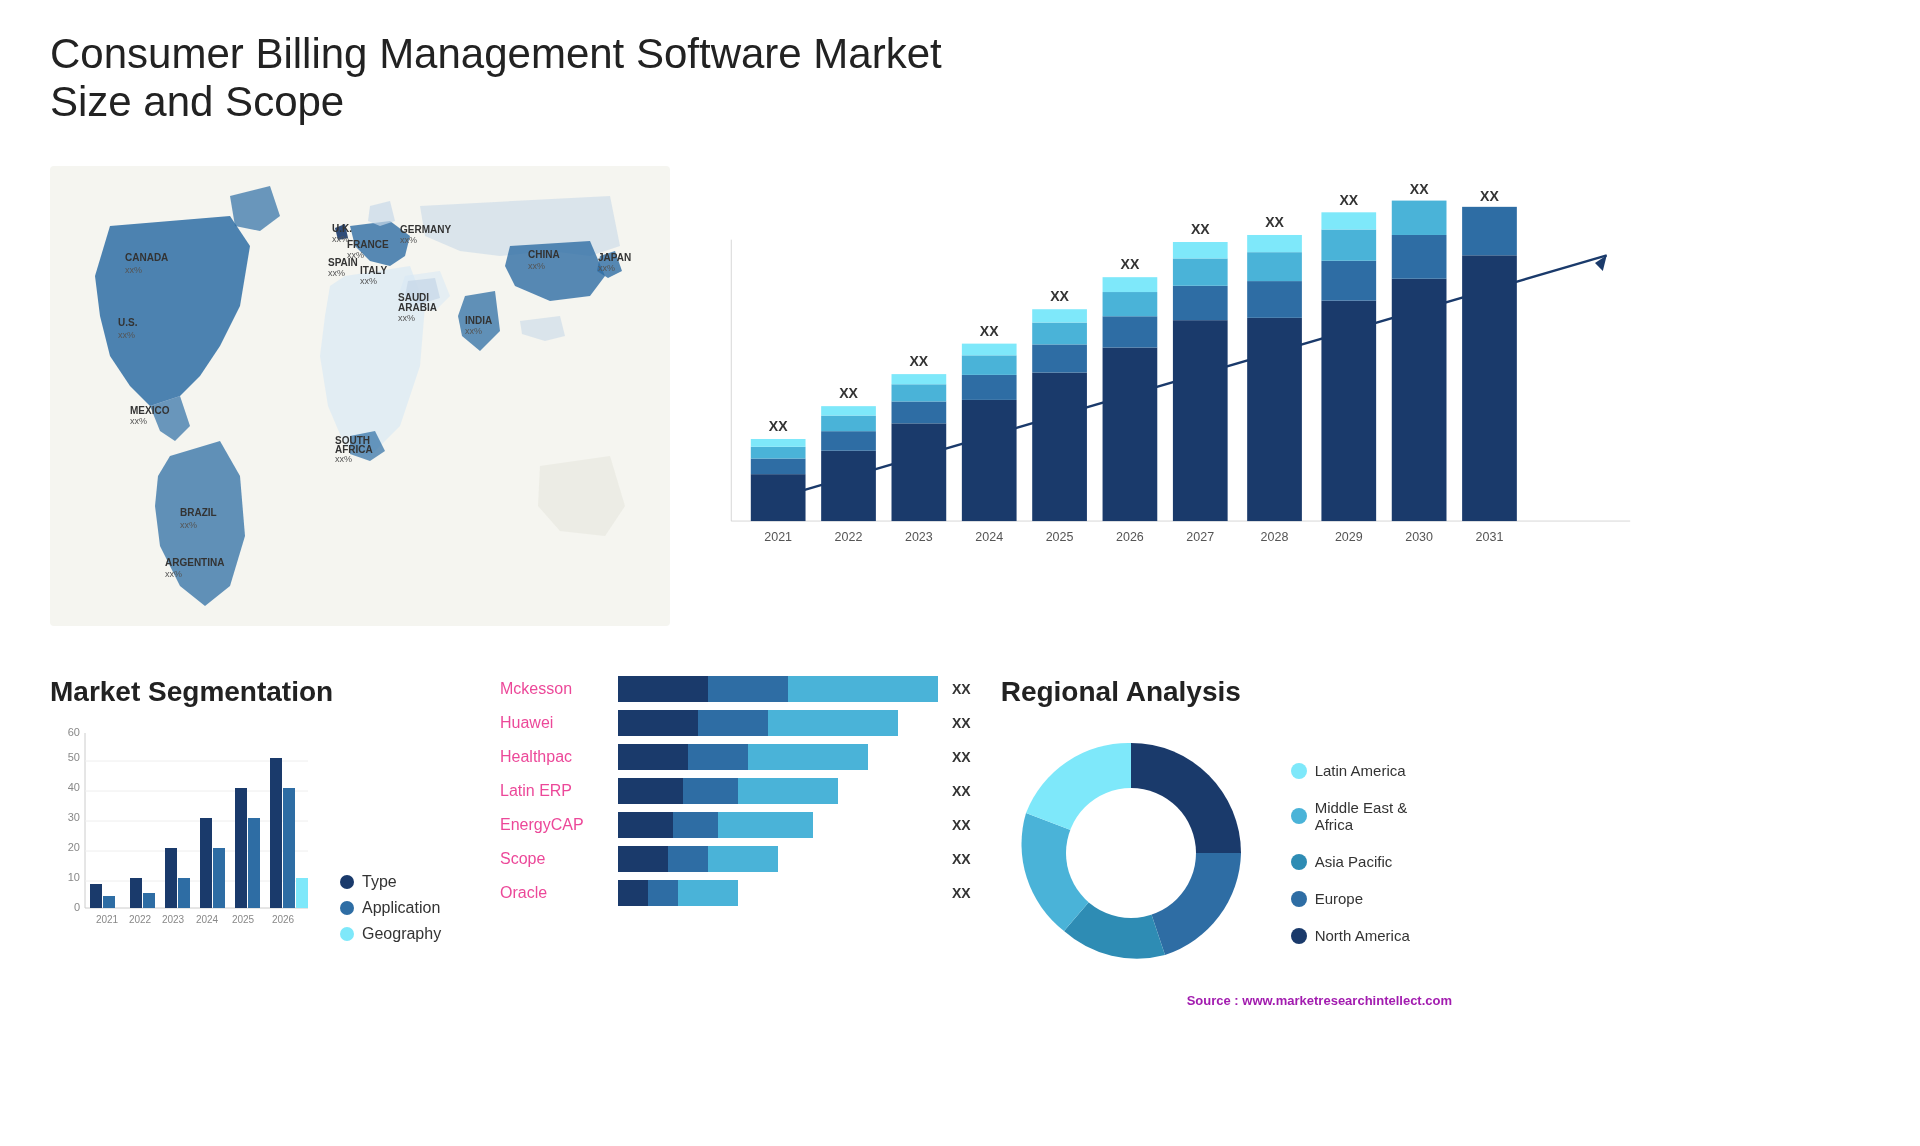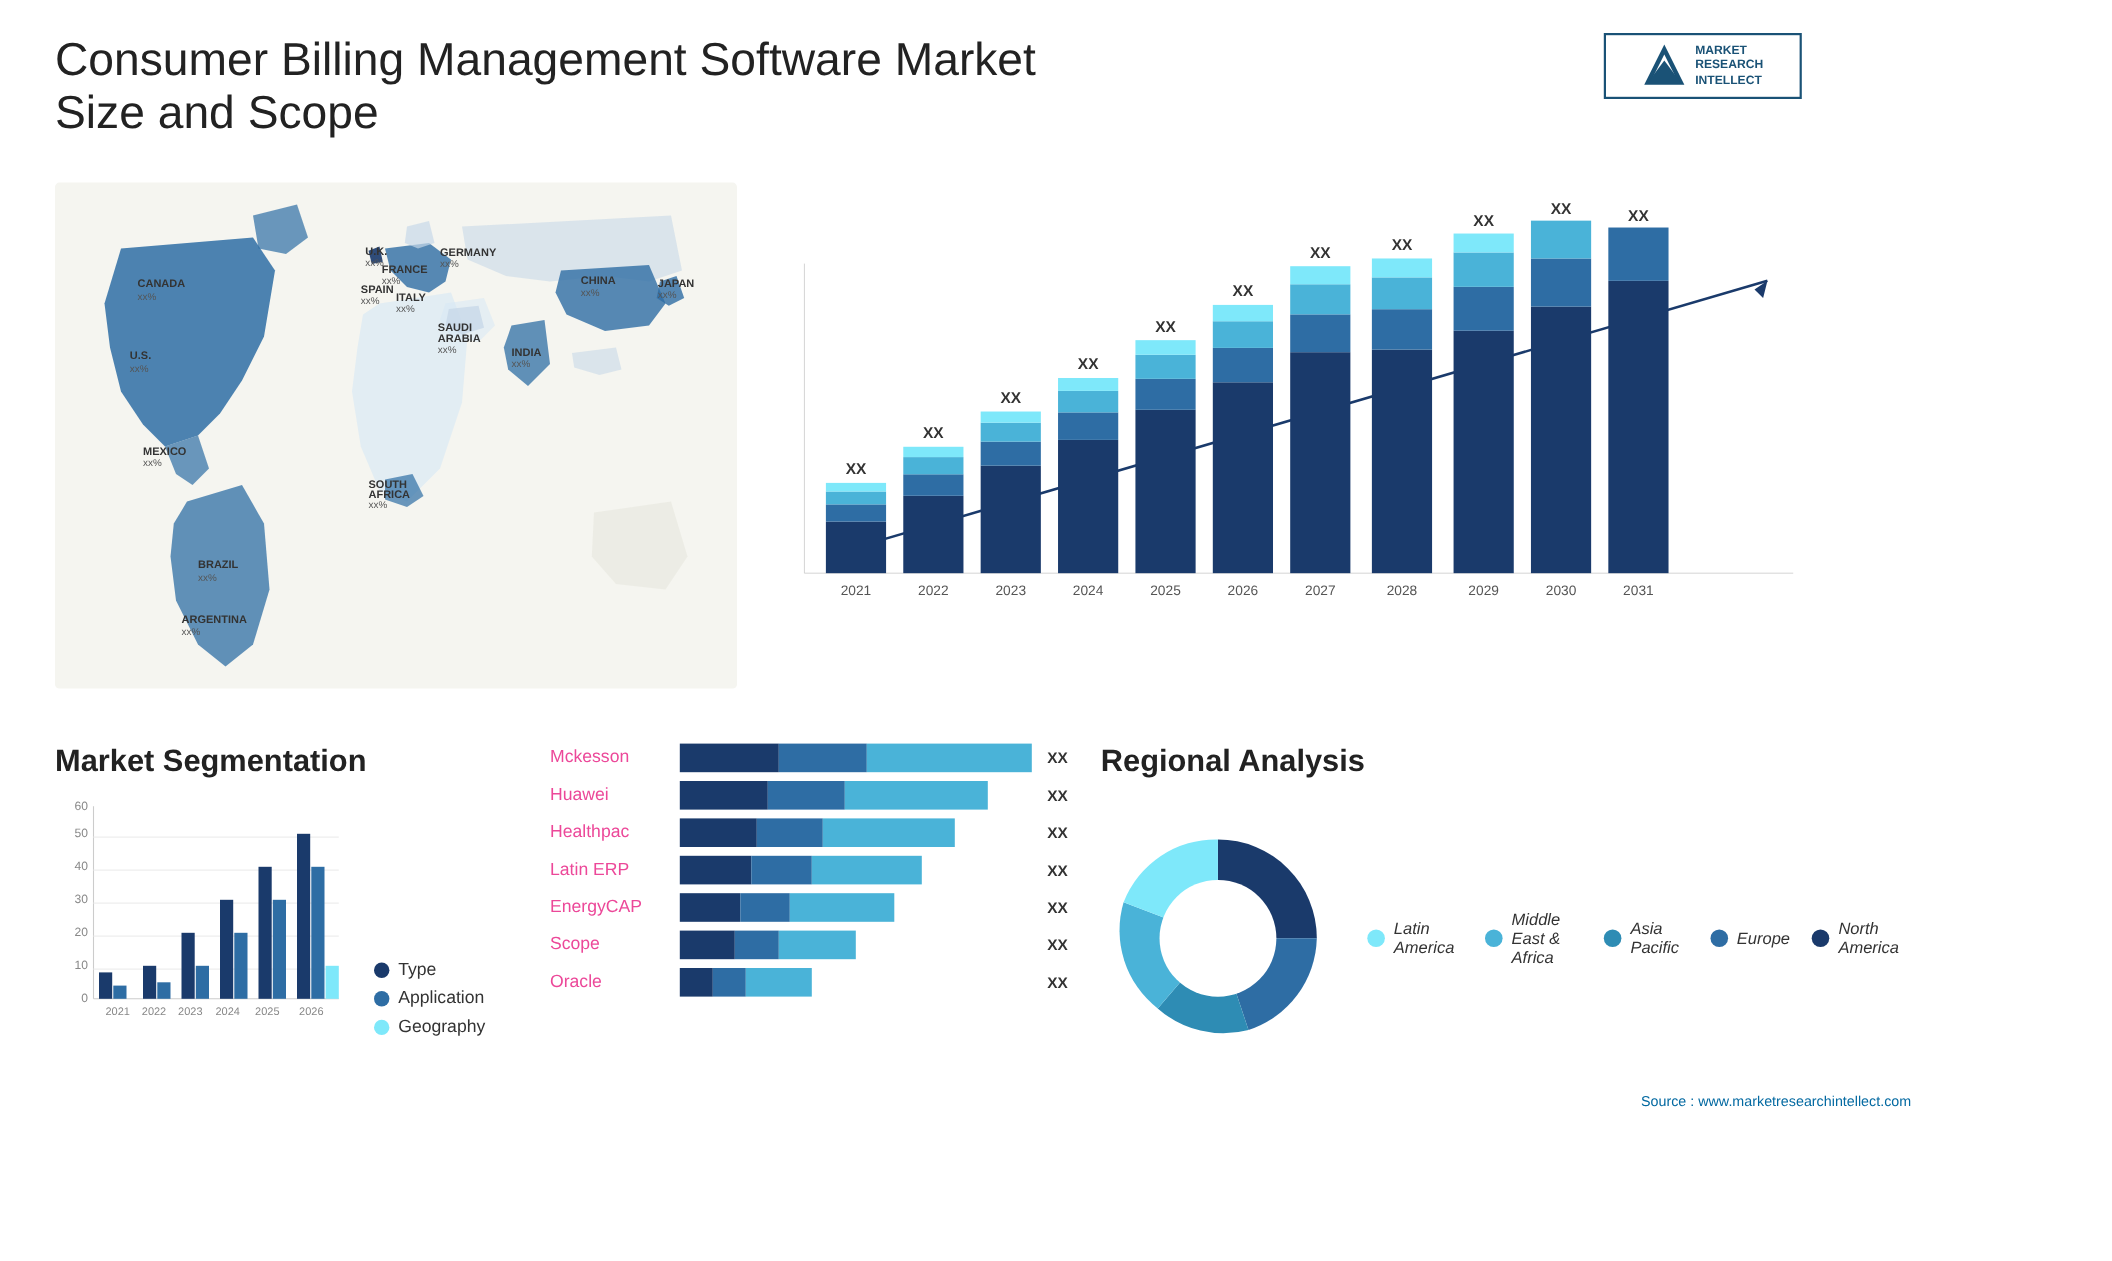--- a/index.html
+++ b/index.html
@@ -163,65 +163,52 @@
     }
 
     
     .regional-container {
       display: flex;
       align-items: center;
       gap: 30px;
     }
     .regional-legend {
       display: flex;
-      flex-direction: row;
+      flex-direction: column;
       gap: 20px;
-      font-style: italic;
     }
     .regional-legend-item {
       display: flex;
       align-items: center;
       gap: 8px;
       font-size: 15px;
       color: #333;
     }
     .regional-dot {
       width: 16px;
       height: 16px;
       border-radius: 50%;
       flex-shrink: 0;
     }
 
     .source-text {
       font-size: 13px;
-      color: #0369a1;
-      text-align: right;
+      color: #a21caf;
+      text-align: center;
       margin-top: 10px;
+      font-weight: bold;
     }
   </style>
 </head>
 <body>
 
 <div class="page">
 
   <div class="header">
     <h1 class="title">Consumer Billing Management Software Market Size and Scope</h1>
-    <div class="logo-box">
-      <div class="logo-top">
-        <svg width="40" height="40" viewBox="0 0 40 40">
-          <polygon points="5,35 20,5 35,35" fill="none" stroke="#1a5276" stroke-width="4"></polygon>
-          <polygon points="5,35 20,15 35,35" fill="#1a5276"></polygon>
-        </svg>
-        <div class="logo-text">
-          <span>MARKET</span>
-          <span>RESEARCH</span>
-          <span>INTELLECT</span>
-        </div>
-      </div>
-    </div>
   </div>
 
   <div class="top-section">
 
     <div class="map-section">
       <svg class="map-svg" viewBox="0 0 620 460">
 
         <rect width="620" height="460" fill="#f5f5f0" rx="4"></rect>
 
         <path d="M60,60 L180,50 L200,80 L190,140 L170,180 L150,210 L130,230 L100,240 L80,220 L60,190 L50,150 L45,110 Z" fill="#2e6da4" opacity="0.85"></path>

